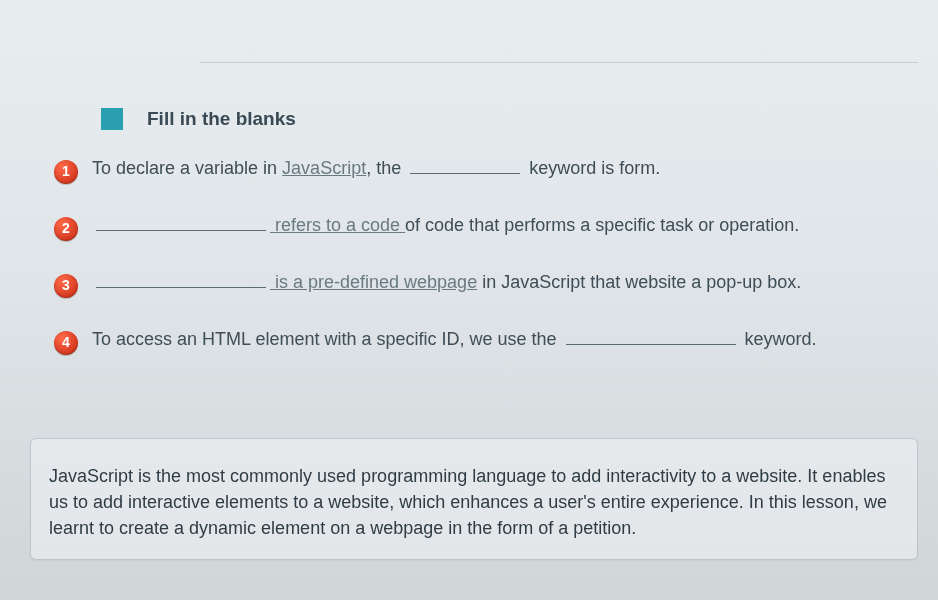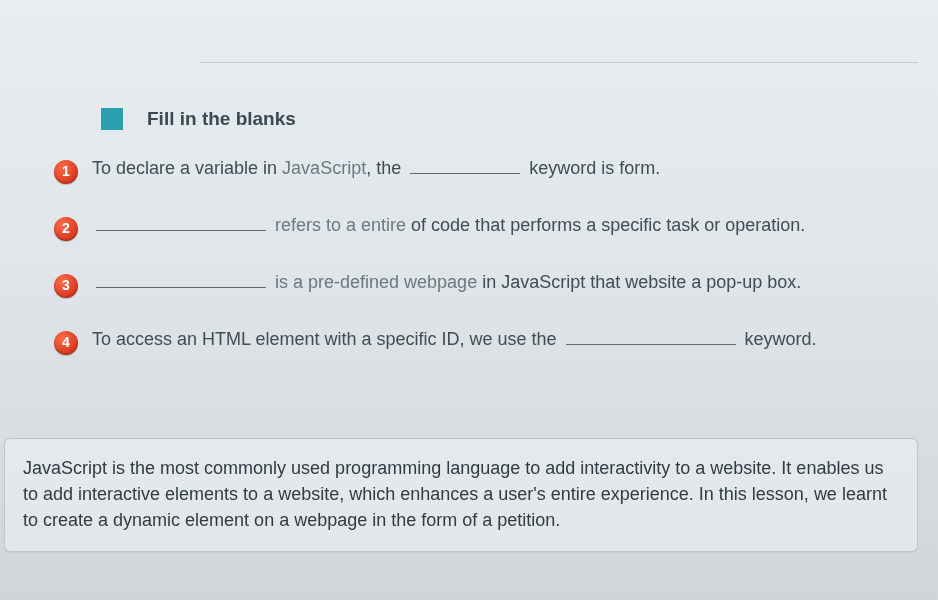--- a/index.html
+++ b/index.html
@@ -102,30 +102,31 @@
       min-width: 110px;
       height: 1em;
       vertical-align: baseline;
       margin: 0 4px;
     }
     .blank.wide {
       min-width: 170px;
     }
     .faded {
       color: #6a7a82;
+      text-decoration: underline;
     }
     .summary-box {
       position: absolute;
-      left: 4px;
+      left: 30px;
       right: 20px;
       top: 438px;
       background: rgba(240,243,245,0.55);
       border: 1px solid rgba(120,135,145,0.35);
       border-radius: 6px;
-      padding: 16px 18px 18px 18px;
+      padding: 24px 18px 18px 18px;
       color: #2f3c44;
       font-size: 18px;
       line-height: 1.45;
       box-shadow: 0 1px 2px rgba(0,0,0,0.05);
     }
   </style>
 </head>
 <body>
 
 <div class="page">
@@ -143,21 +144,21 @@
     <div class="q-row">
       <span class="q-badge">1</span>
       <span class="q-text">
         <span>To declare a variable in </span><span class="faded">JavaScript</span><span>, the </span><span class="blank"></span><span> keyword is form.</span>
       </span>
     </div>
 
     <div class="q-row">
       <span class="q-badge">2</span>
       <span class="q-text">
-        <span class="blank wide"></span><span class="faded"> refers to a entire </span><span>of code that performs a specific task or operation.</span>
+        <span class="blank wide"></span><span class="faded"> refers to a code </span><span>of code that performs a specific task or operation.</span>
       </span>
     </div>
 
     <div class="q-row">
       <span class="q-badge">3</span>
       <span class="q-text">
         <span class="blank wide"></span><span class="faded"> is a pre-defined webpage</span><span> in JavaScript that website a pop-up box.</span>
       </span>
     </div>
 

